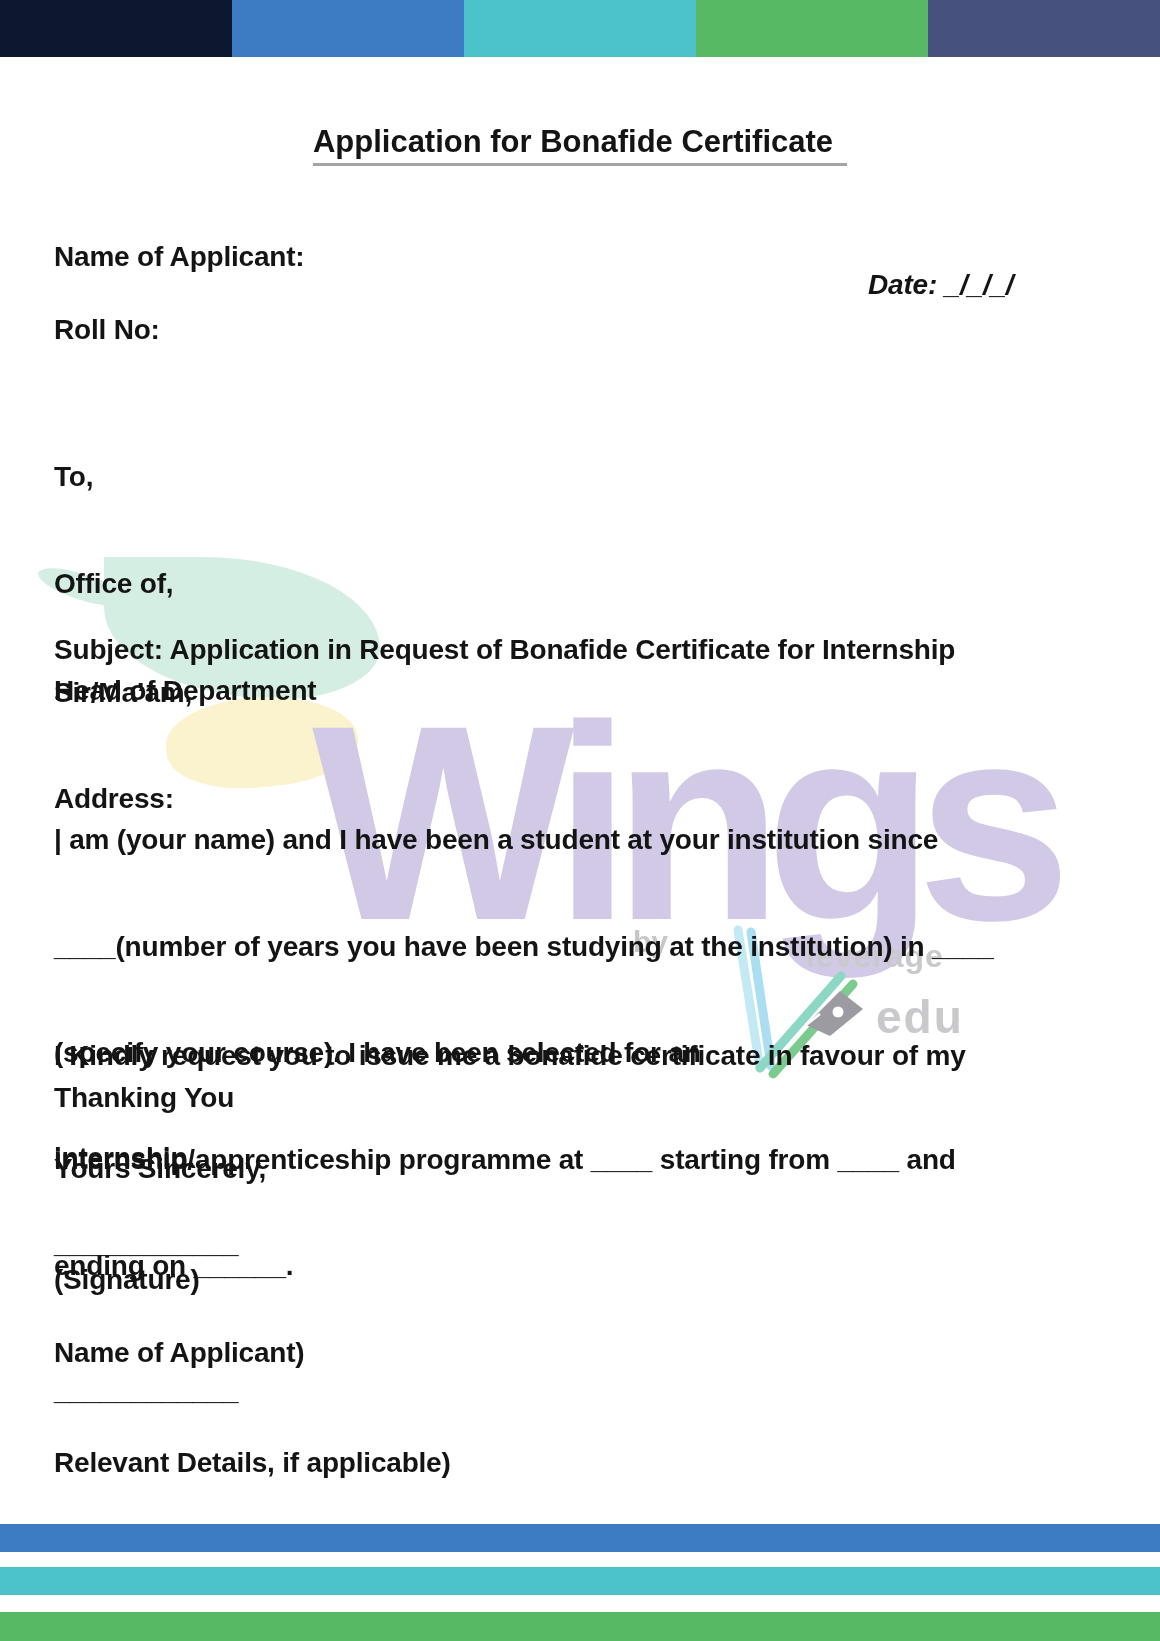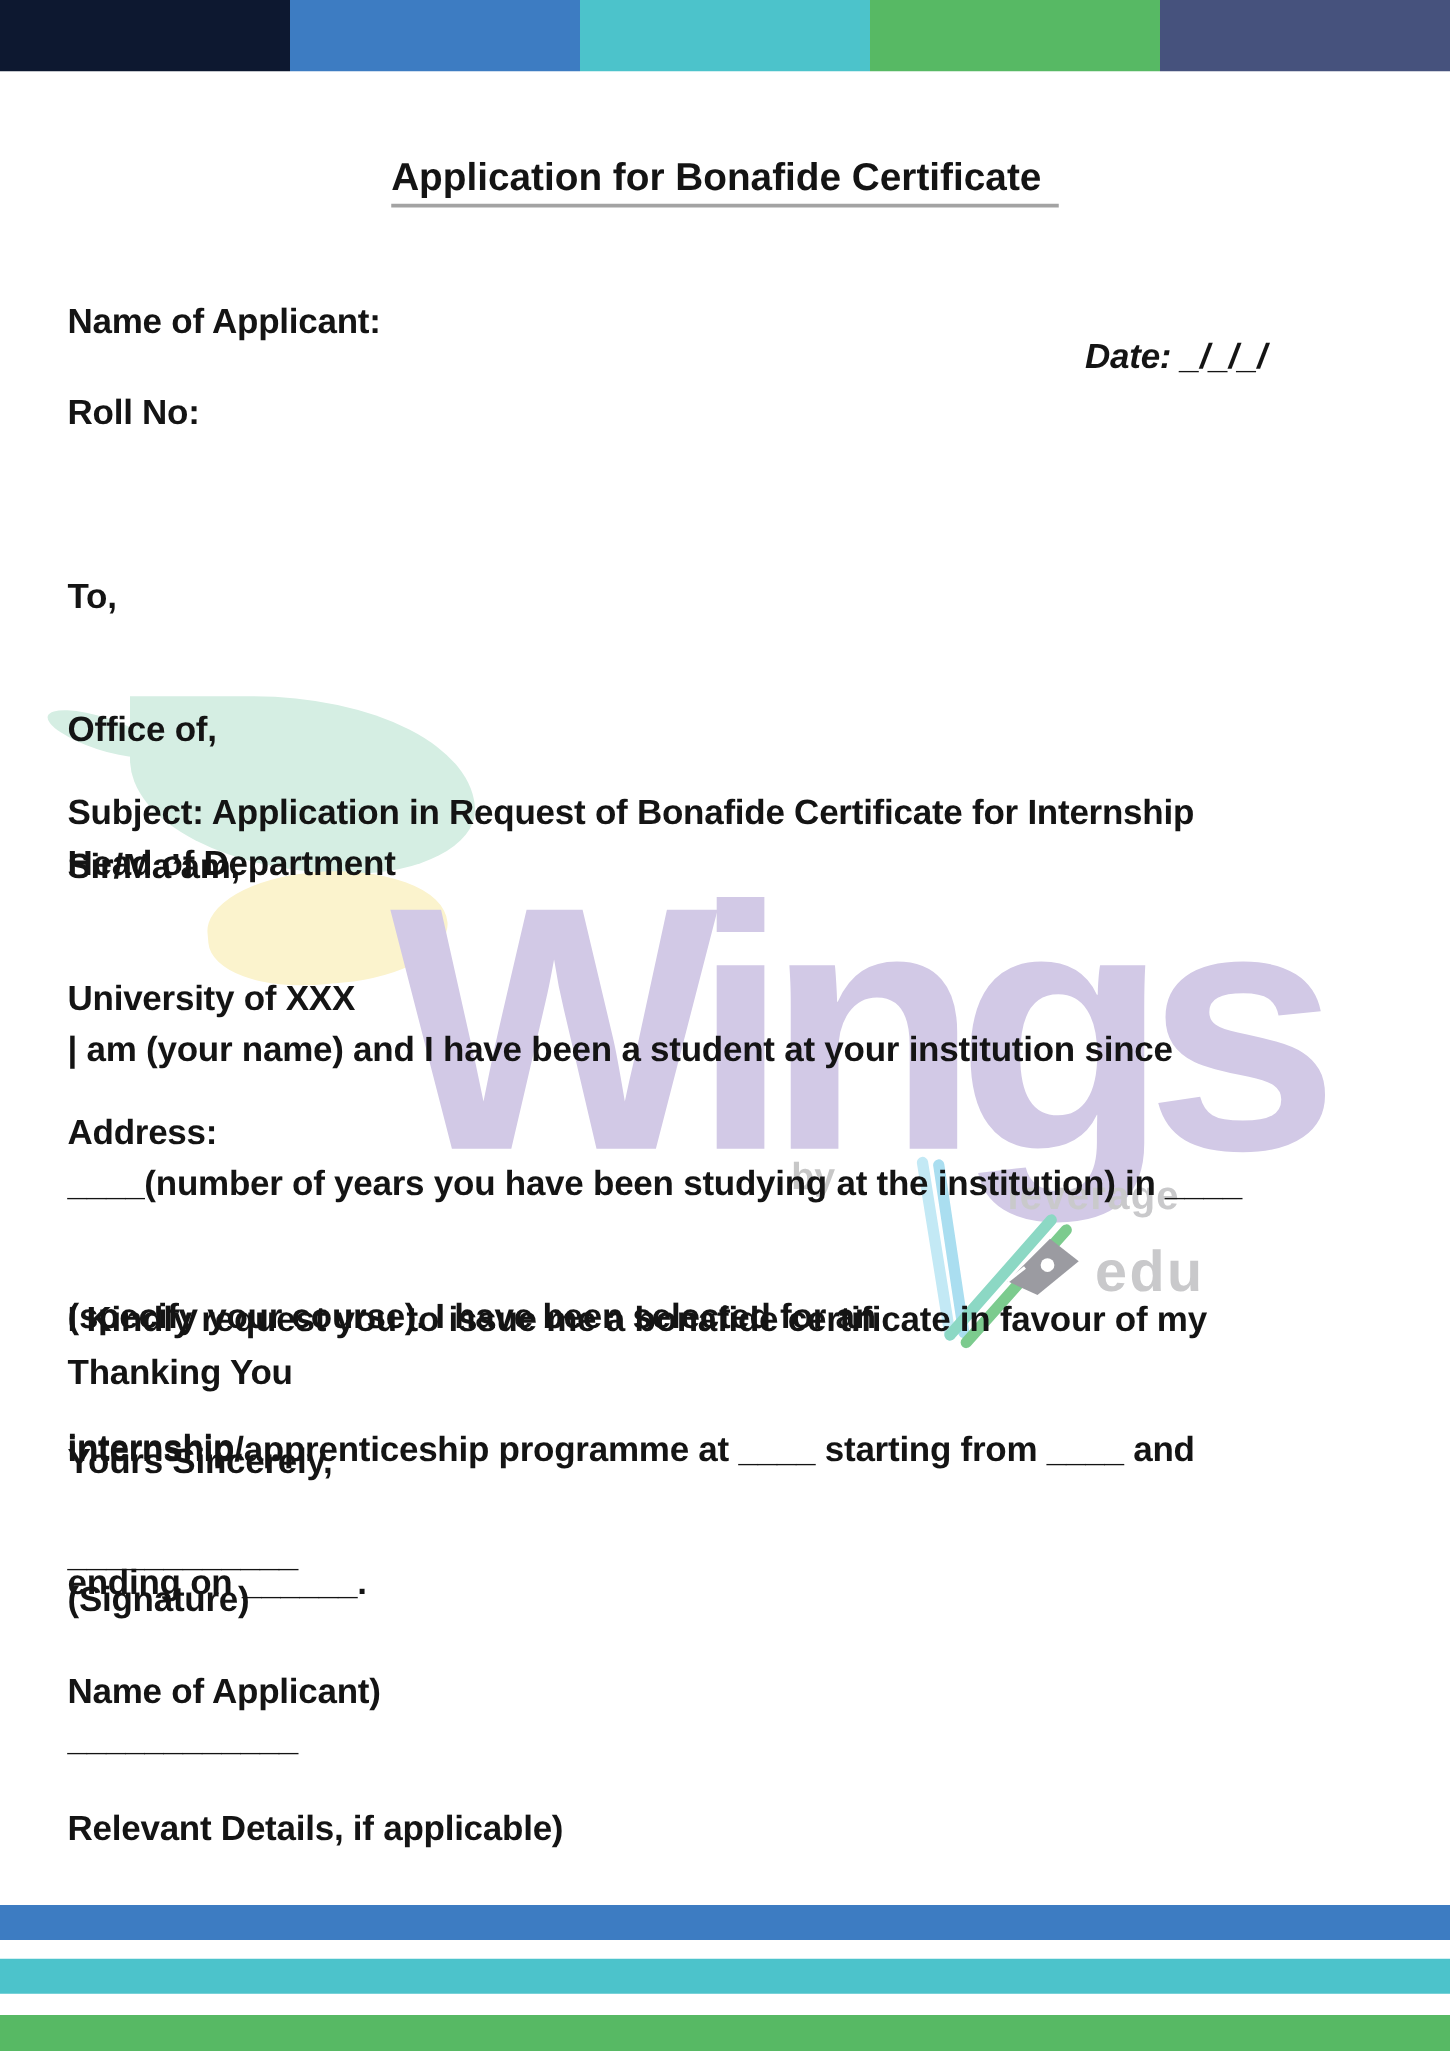--- a/index.html
+++ b/index.html
@@ -101,21 +101,20 @@
     </div>
 
     <div class="line t-name">Name of Applicant:</div>
     <div class="line t-date">Date: _/_/_/</div>
     <div class="line t-roll">Roll No:</div>
 
     <div class="line t-recipient">
       <div>To,</div>
       <div>Office of,</div>
       <div>Head of Department</div>
-      <div>University of XXX</div>
       <div>Address:</div>
     </div>
 
     <div class="line t-subject">Subject: Application in Request of Bonafide Certificate for Internship</div>
     <div class="line t-salutation">Sir/Ma’am,</div>
 
     <div class="line t-para1">
       <div>| am (your name) and I have been a student at your institution since</div>
       <div>____(number of years you have been studying at the institution) in ____</div>
       <div>(specify your course). I have been selected for an</div>

